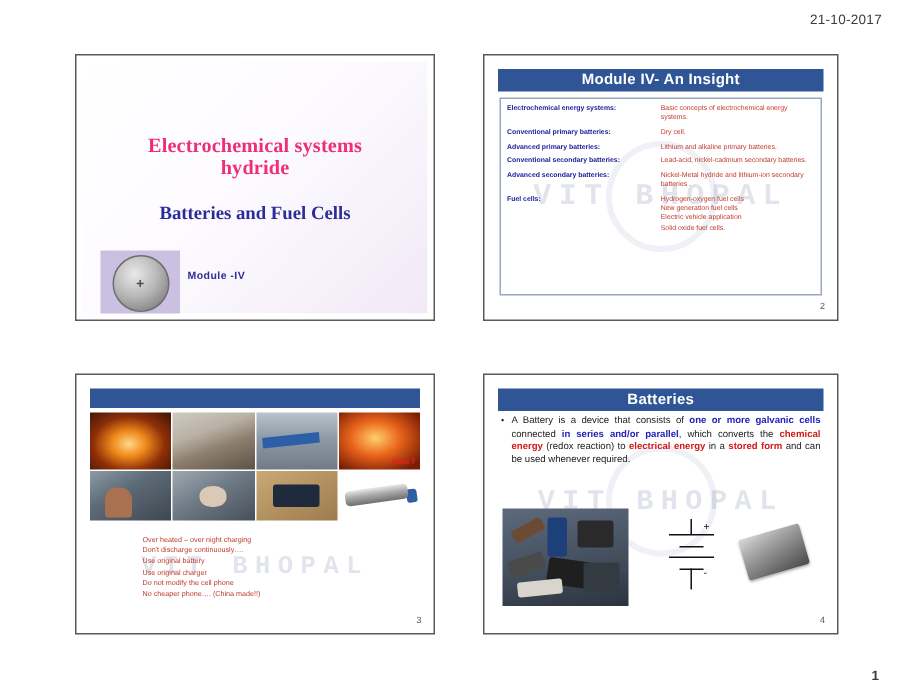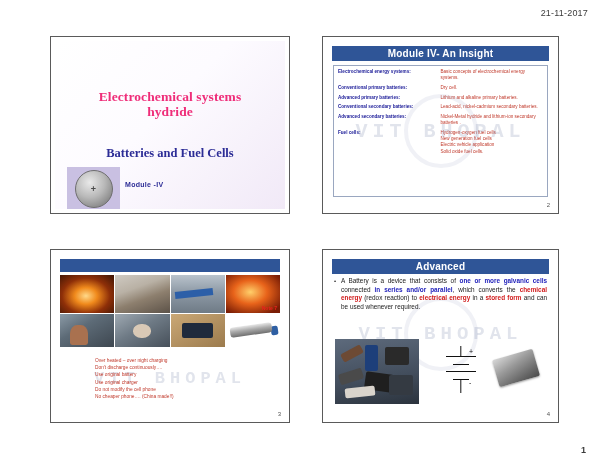--- a/index.html
+++ b/index.html
@@ -50,21 +50,21 @@
   }
   .s1-title{
     position:absolute;left:12px;right:12px;top:48px;
     text-align:center;
     color:#ef2d79;
     font-family:"Liberation Serif",serif;
     font-weight:bold;font-size:13.5px;line-height:15px;
     letter-spacing:.1px;
   }
   .s1-sub{
-    position:absolute;left:12px;right:12px;top:105px;
+    position:absolute;left:12px;right:12px;top:94px;
     text-align:center;
     color:#2c2c96;
     font-family:"Liberation Serif",serif;
     font-weight:bold;font-size:12.5px;
   }
   .s1-module{
     position:absolute;left:70px;top:140px;
     color:#2c2c96;font-weight:bold;font-size:7px;
     letter-spacing:.3px;
   }
@@ -210,21 +210,21 @@
     background:linear-gradient(160deg,#d8d8d8 0%,#9a9a9a 40%,#6b6b6b 75%,#4a4a4a 100%);
     transform:rotate(-16deg);border-radius:2px;
     box-shadow:0 1px 2px rgba(0,0,0,.35);
   }
 </style>
 </head>
 <body>
 
 <div class="page">
 
-  <div class="doc-date">21-11-2017</div>
+  <div class="doc-date">21-10-2017</div>
 
   <div class="slide" id="slide1">
     <div class="slide-inner">
       <div class="s1-bg"></div>
       <div class="s1-title">
         <span>Electrochemical systems</span><br>
         <span>hydride</span>
       </div>
       <div class="s1-sub">Batteries and Fuel Cells</div>
       <div class="s1-coin-box">
@@ -329,21 +329,21 @@
         <div>Do not modify the cell phone</div>
         <div>No cheaper phone…. (China made!!)</div>
       </div>
 
       <div class="slide-num">3</div>
     </div>
   </div>
 
   <div class="slide" id="slide4">
     <div class="slide-inner">
-      <div class="bar">Advanced</div>
+      <div class="bar">Batteries</div>
 
       <div class="wm" style="top:50px;height:60px;">
         <div class="wm-seal"></div>
         <div class="wm-txt" style="font-size:19px;">VIT BHOPAL</div>
       </div>
 
       <div class="s4-body">
         <span class="bullet">•</span>
         <span class="txt">
           <span>A Battery is a device that consists of </span><span class="b-blue">one or more galvanic cells</span><span> connected </span><span class="b-blue">in series and/or parallel</span><span>, which converts the </span><span class="b-red">chemical energy</span><span> (redox reaction) to </span><span class="b-red">electrical energy</span><span> in a </span><span class="b-red">stored form</span><span> and can be used whenever required.</span>

